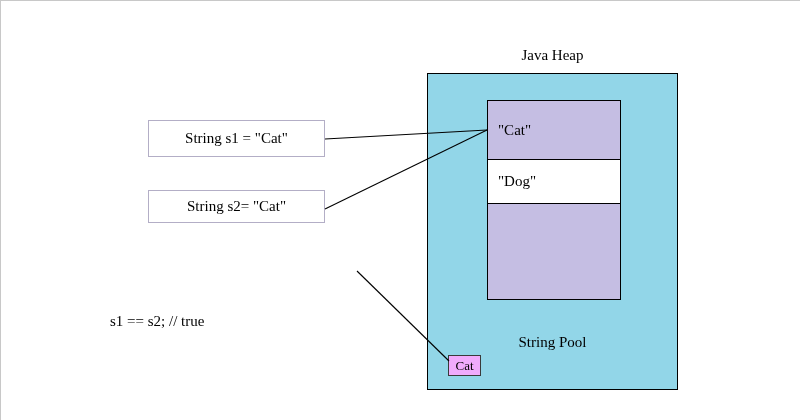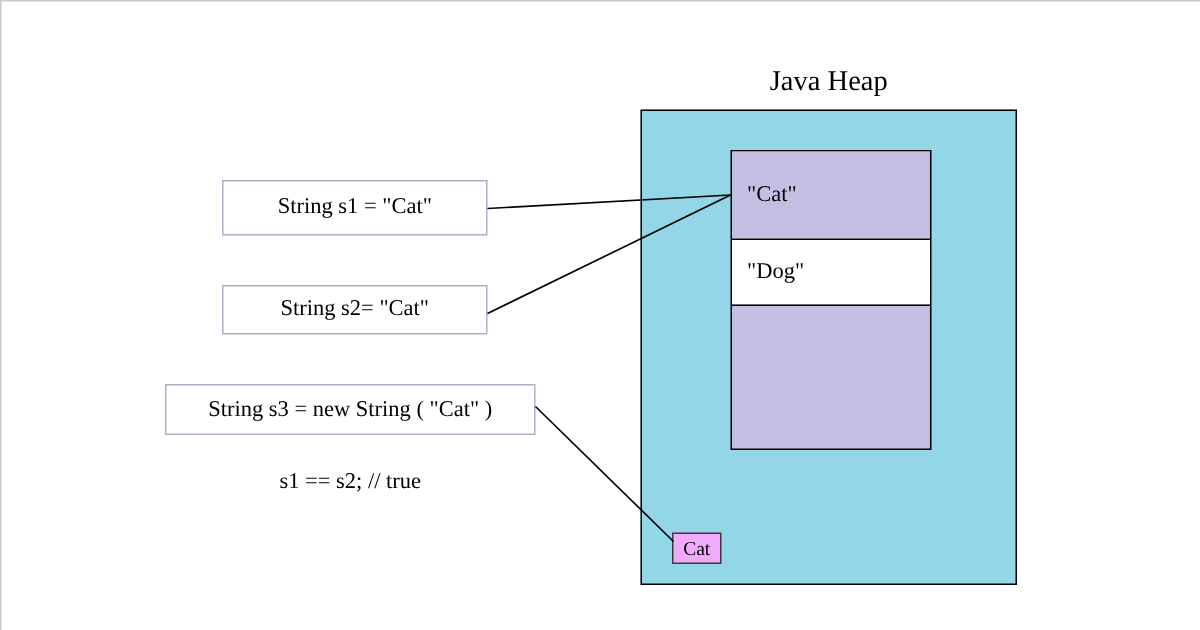--- a/index.html
+++ b/index.html
@@ -49,21 +49,21 @@
     height: 317px;
     background: #92d6e8;
     border: 1.6px solid #000000;
     box-sizing: border-box;
   }
   #heap-title {
     left: 427px;
     top: 45px;
     width: 251px;
     text-align: center;
-    font-size: 19px;
+    font-size: 15px;
     line-height: 20px;
     white-space: nowrap;
   }
   #pool-title {
     left: 427px;
     top: 332px;
     width: 251px;
     text-align: center;
     font-size: 15px;
     line-height: 20px;
@@ -108,21 +108,21 @@
   }
   #box-s1 { left: 148px; top: 120px; width: 177px; height: 37px; }
   #box-s2 { left: 148px; top: 190px; width: 177px; height: 33px; }
   #box-s3 { left: 110px; top: 256px; width: 247px; height: 34px; }
 
   
   .cmp-line {
     font-size: 15px;
     color: #000000;
     white-space: nowrap;
-    text-align: center;
+    text-align: left;
   }
   #cmp-1 { left: 110px; top: 313px; width: 247px; }
   #cmp-2 { left: 110px; top: 356px; width: 247px; }
 
   
   #heap-object {
     left: 448px;
     top: 355px;
     width: 33px;
     height: 21px;
@@ -139,34 +139,34 @@
 </style>
 </head>
 <body>
 
 <div id="canvas">
 
   <div class="abs" id="heap-title">Java Heap</div>
 
   <div class="abs" id="heap-box"></div>
 
+  <div class="abs" id="pool-title">String Pool</div>
 
   <div class="abs" id="pool-table">
     <div class="pool-cell purple" style="height:58px;">"Cat"</div>
     <div class="pool-cell white sep-top" style="height:44px;">"Dog"</div>
     <div class="pool-cell purple sep-top" style="height:95px;"></div>
   </div>
 
   <div class="abs" id="heap-object">Cat</div>
 
   <div class="abs code-box" id="box-s1">String s1 = "Cat"</div>
 
   <div class="abs code-box" id="box-s2">String s2= "Cat"</div>
 
-  <div class="abs code-box" id="box-s3">String s3 = new String ( "Cat" )</div>
 
   <div class="abs cmp-line" id="cmp-1">s1 == s2; // true</div>
 
 
   <svg id="connectors" viewBox="0 0 800 420" preserveAspectRatio="none">
     <line x1="325" y1="139" x2="487" y2="130"></line>
     <line x1="325" y1="209" x2="487" y2="130"></line>
     <line x1="357" y1="271" x2="449" y2="361"></line>
   </svg>
 

